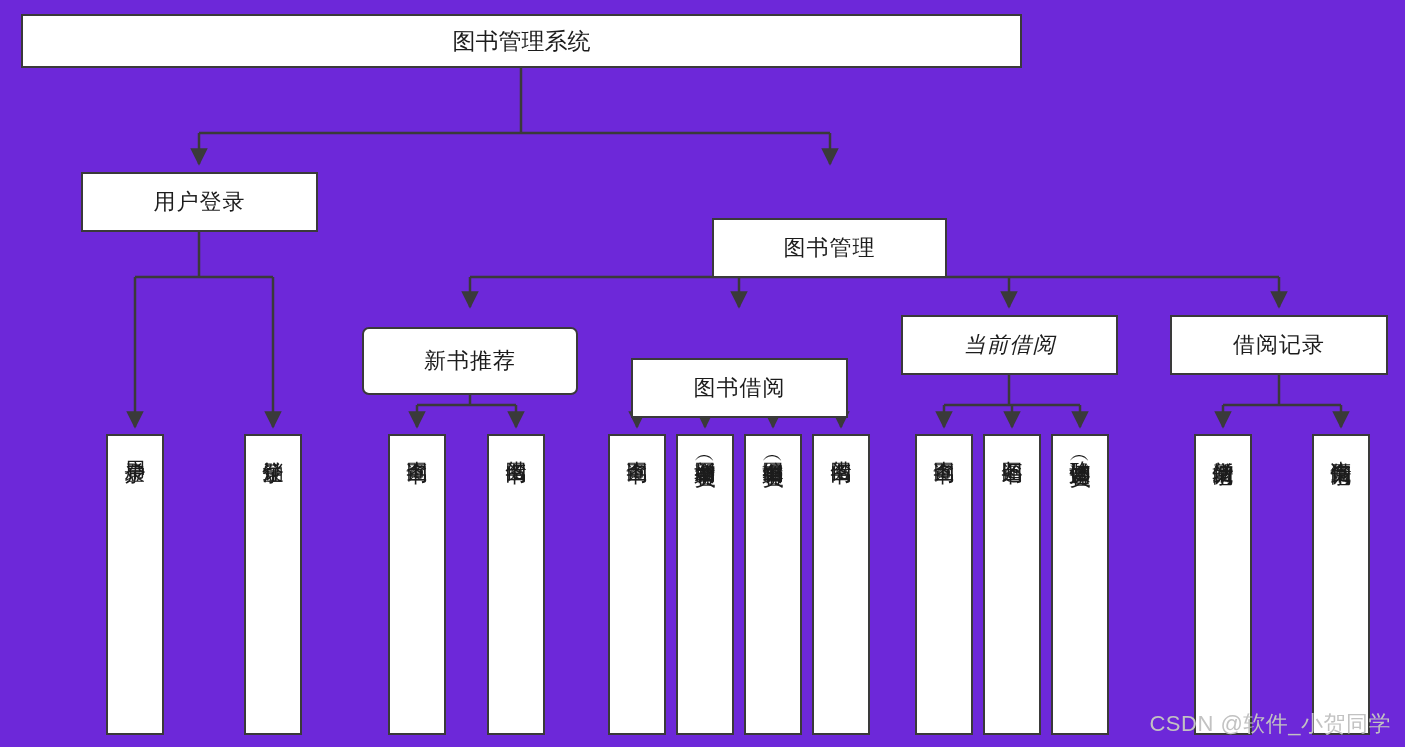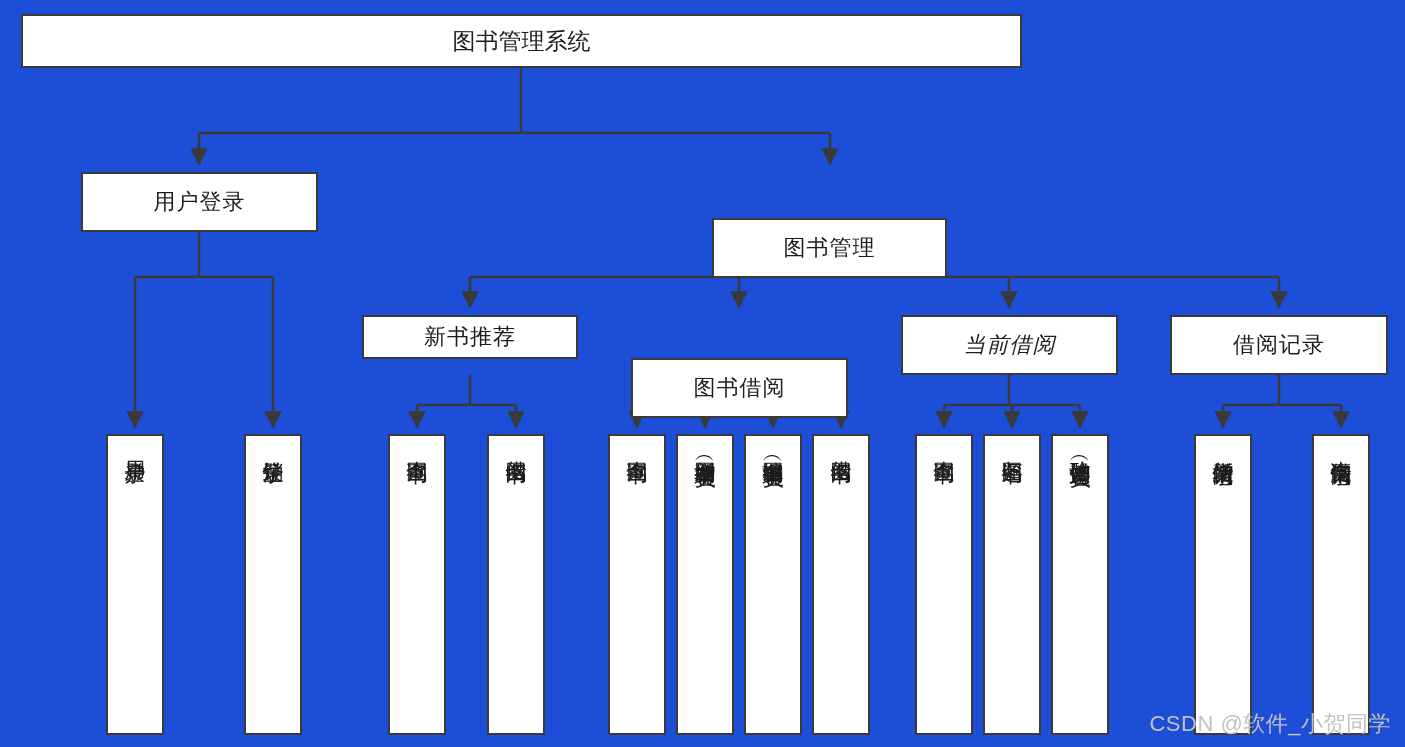--- a/index.html
+++ b/index.html
@@ -1,18 +1,18 @@
 <!DOCTYPE html>
 <html><head>
 <meta charset="utf-8">
 <style>
   html,body{margin:0;padding:0;background:#ffffff;}
   body{width:1405px;height:747px;overflow:hidden;
        font-family:"Liberation Sans","DejaVu Sans",sans-serif;}
-  #diagram{position:relative;width:1405px;height:747px;background:#1d4ed8;}
+  #diagram{position:relative;width:1405px;height:747px;background:#6d28d9;}
   svg#wires{position:absolute;left:0;top:0;width:1405px;height:747px;}
   .node{position:absolute;box-sizing:border-box;background:#ffffff;
         border:2.5px solid #3a3a3a;display:flex;align-items:center;
         justify-content:center;color:#1c1c1c;}
   .node.h{font-size:22px;letter-spacing:1px;}
   .node.root{font-size:23px;}
   .node.leaf{font-size:21px;padding:8px 0;align-items:flex-start;}
   .vtext{writing-mode:vertical-rl;text-orientation:upright;
          line-height:1.15;letter-spacing:1px;white-space:nowrap;
          display:block;}
@@ -81,21 +81,21 @@
     <span>图书管理系统</span>
   </div>
 
   <div class="node h" style="left:81px;top:172px;width:237px;height:60px;">
     <span>用户登录</span>
   </div>
   <div class="node h" style="left:712px;top:172px;width:235px;height:60px;margin-top:46px;">
     <span>图书管理</span>
   </div>
 
-  <div class="node h" style="left:362px;top:315px;width:216px;height:44px;">
+  <div class="node h" style="left:362px;top:327px;width:216px;height:68px;border-radius:7px;">
     <span>新书推荐</span>
   </div>
   <div class="node h" style="left:631px;top:315px;width:217px;height:60px;margin-top:43px;">
     <span>图书借阅</span>
   </div>
   <div class="node h" style="left:901px;top:315px;width:217px;height:60px;font-style:italic;">
     <span>当前借阅</span>
   </div>
   <div class="node h" style="left:1170px;top:315px;width:218px;height:60px;">
     <span>借阅记录</span>

